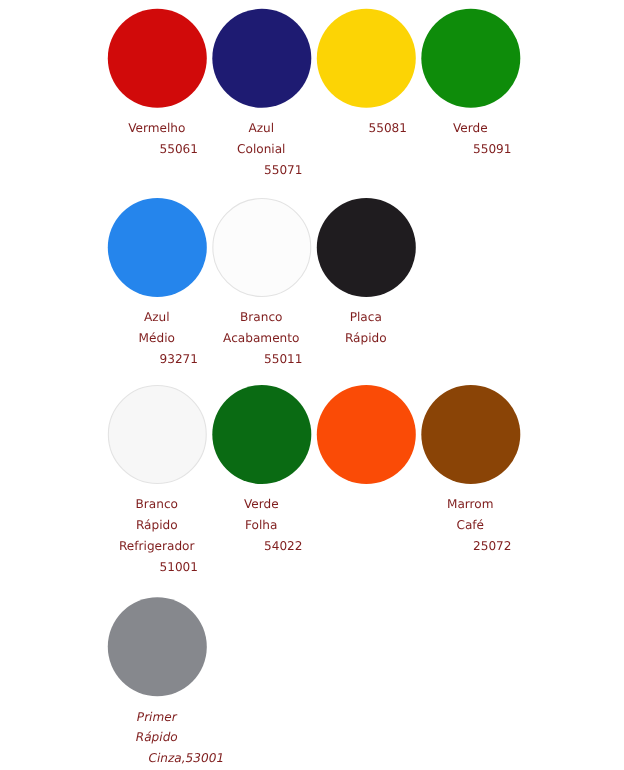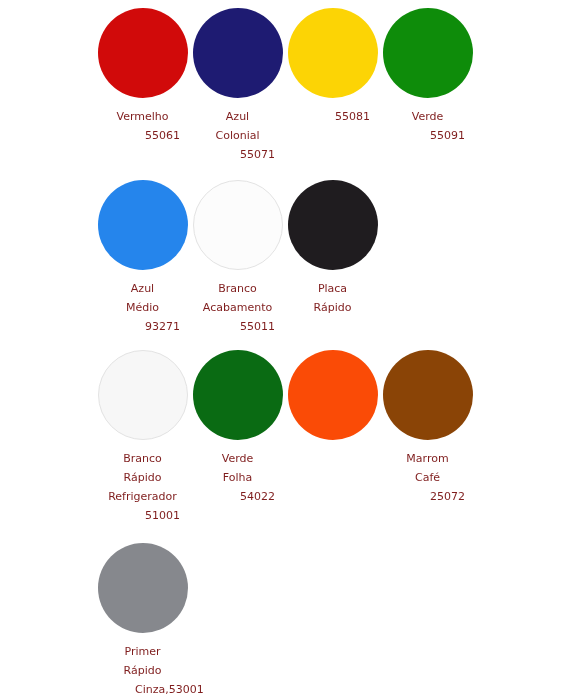--- a/index.html
+++ b/index.html
@@ -59,21 +59,21 @@
 
   .swatch-code {
     display: block;
     margin-left: 40px;
   }
 
   
   #row-0 { margin-top: 0px; }
   #row-1 { margin-top: 16px; }
   #row-2 { margin-top: 14px; }
-  #row-3 { margin-top: 18px; }
+  #row-3 { margin-top: 18px; font-style: italic; }
 </style>
 </head>
 <body style="background: rgb(255, 255, 255);">
 
 <div id="palette-grid">
     <div class="palette-row" id="row-0">
       <div class="swatch-cell">
         <div class="swatch-circle" style="background: rgb(209, 10, 10);"></div>
         <div class="swatch-labels">
           <span class="swatch-name">Vermelho</span>

